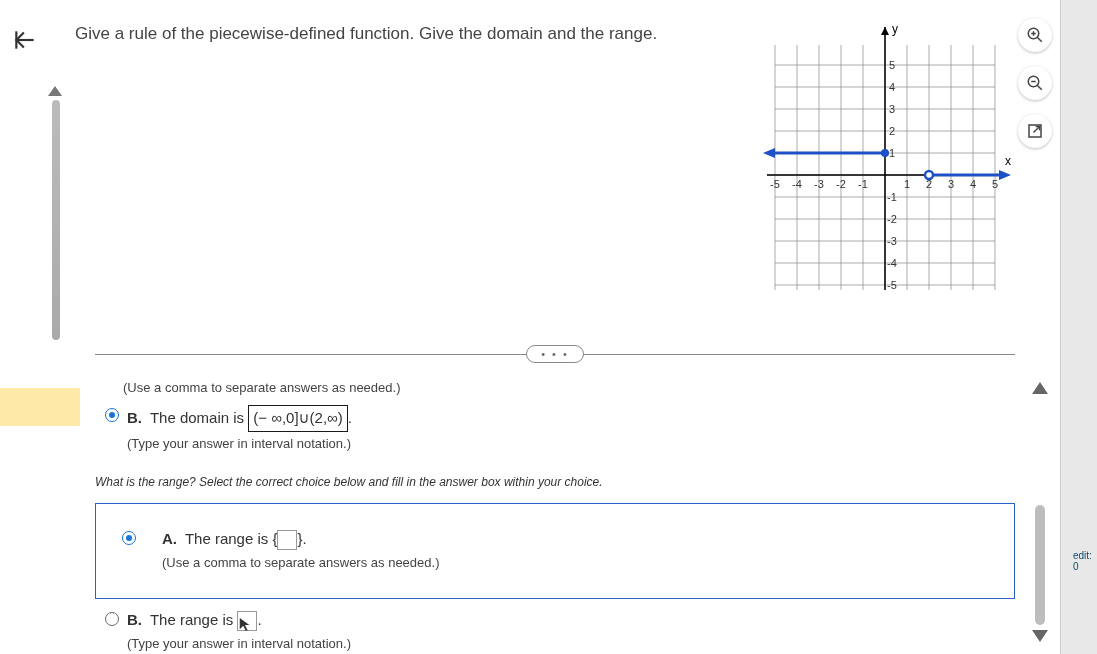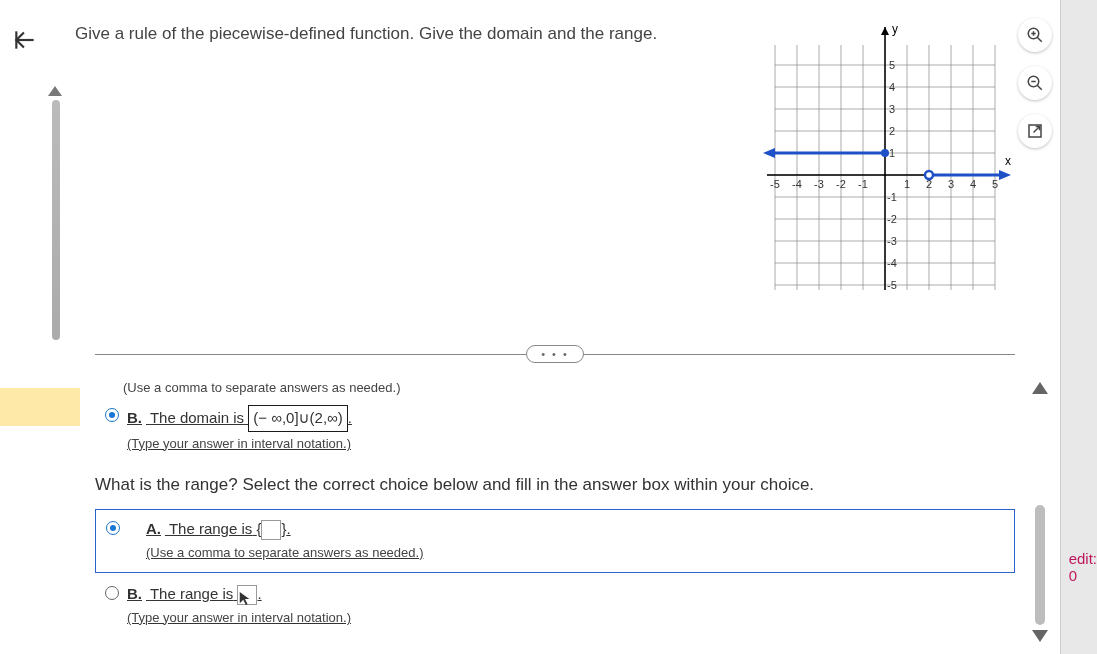--- a/index.html
+++ b/index.html
@@ -115,37 +115,38 @@
   .radio.selected::after {
     content: "";
     position: absolute;
     left: 2.5px; top: 2.5px;
     width: 6px; height: 6px;
     background: #1976d2;
     border-radius: 50%;
   }
   .radio.unselected { border-color: #666; }
   .opt-label { font-weight: bold; margin-right: 4px; }
-  .opt-body { font-size: 15px; line-height: 1.5; color: #333; text-decoration: underline; }
+  .opt-body { font-size: 15px; line-height: 1.5; color: #333; }
   .ans-boxed {
     border: 1.5px solid #1a1a1a;
     padding: 1px 4px;
     display: inline-block;
   }
   .small-input {
     display: inline-block;
     border: 1px solid #999;
     width: 20px; height: 20px;
     vertical-align: middle;
     background: #fff;
   }
   .q-range {
     margin: 22px 0 14px 0;
-    font-size: 17px;
+    font-size: 12px;
     color: #333;
+    font-style: italic;
   }
   .selected-box {
     border: 1.5px solid #2a62c9;
     padding: 8px 10px 10px 10px;
     margin: 4px 0 6px 0;
   }
   .scroll-right {
     position: absolute;
     left: 1035px; top: 505px;
     width: 10px; height: 120px;
@@ -171,22 +172,22 @@
   .side-strip {
     position: absolute;
     right: 0; top: 0; bottom: 0;
     width: 37px;
     background: #e8e8e8;
     border-left: 1px solid #ccc;
   }
   .edit-label {
     position: absolute;
     right: 0; top: 550px;
-    font-size: 15px;
-    color: #be185d;
+    font-size: 10px;
+    color: #0c4a6e;
     margin-left: 12px;
   }
   .yellow-tab {
     position: absolute;
     left: 0; top: 388px;
     width: 80px; height: 38px;
     background: #ffe9a8;
   }
   .cursor-arrow {
     display:inline-block;
@@ -330,21 +331,21 @@
         <span class="opt-label">B.</span>
         <span>The domain is</span>
         <span class="ans-boxed">(− ∞,0]∪(2,∞)</span><span>.</span>
         <div class="hint" style="margin-left:0;margin-top:2px;">(Type your answer in interval notation.)</div>
       </div>
     </div>
 
     <div class="q-range">What is the range? Select the correct choice below and fill in the answer box within your choice.</div>
 
     <div class="selected-box">
-      <div class="opt-row" style="margin:0;gap:26px;">
+      <div class="opt-row" style="margin:16px;gap:26px;">
         <div class="radio selected"></div>
         <div class="opt-body">
           <span class="opt-label">A.</span>
           <span>The range is</span>
           <span>{</span><span class="small-input"></span><span>}</span><span>.</span>
           <div class="hint" style="margin-left:0;margin-top:2px;">(Use a comma to separate answers as needed.)</div>
         </div>
       </div>
     </div>
 

